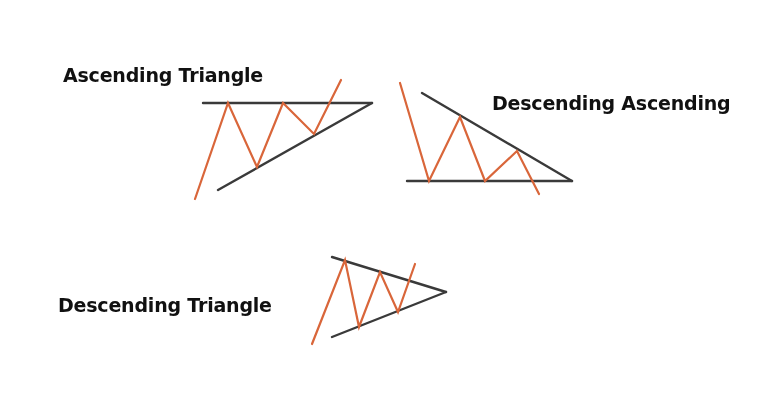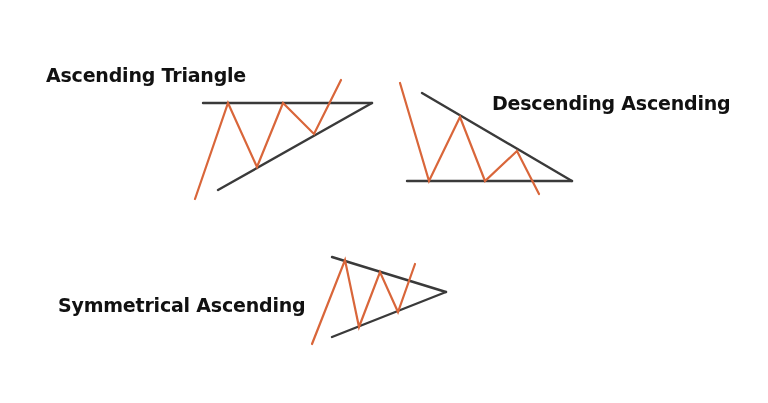--- a/index.html
+++ b/index.html
@@ -23,21 +23,21 @@
     }
     .label {
       position: absolute;
       font-weight: bold;
       font-size: 19px;
       color: #111111;
       white-space: nowrap;
       letter-spacing: -0.2px;
       line-height: 1;
     }
-    .label.asc { left: 46px; top: 66px; }
+    .label.asc { left: 63px; top: 66px; }
     .label.desc { left: 492px; top: 94px; }
     .label.sym { left: 58px; top: 296px; }
     svg line, svg polyline {
       stroke-linecap: round;
       stroke-linejoin: miter;
       fill: none;
     }
     .trend { stroke: #3a3a3a; stroke-width: 2.4; }
     .price { stroke: #d9663a; stroke-width: 2.2; }
   </style>
@@ -58,14 +58,14 @@
       </g>
     <g id="pattern-symmetrical">
         <line x1="332" y1="257" x2="446" y2="292" class="trend" stroke="#3a3a3a"></line>
         <line x1="332" y1="337" x2="446" y2="292" class="trend" stroke="#3a3a3a"></line>
         <polyline points="312,344 345,260 359,327 380,272 398,312 415,264" class="price" stroke="#d9663a"></polyline>
       </g>
   </svg>
 
   <div class="label asc">Ascending Triangle</div>
   <div class="label desc">Descending Ascending</div>
-  <div class="label sym">Symmetrical Ascending</div>
+  <div class="label sym">Descending Triangle</div>
 </div>
 
 </body></html>

